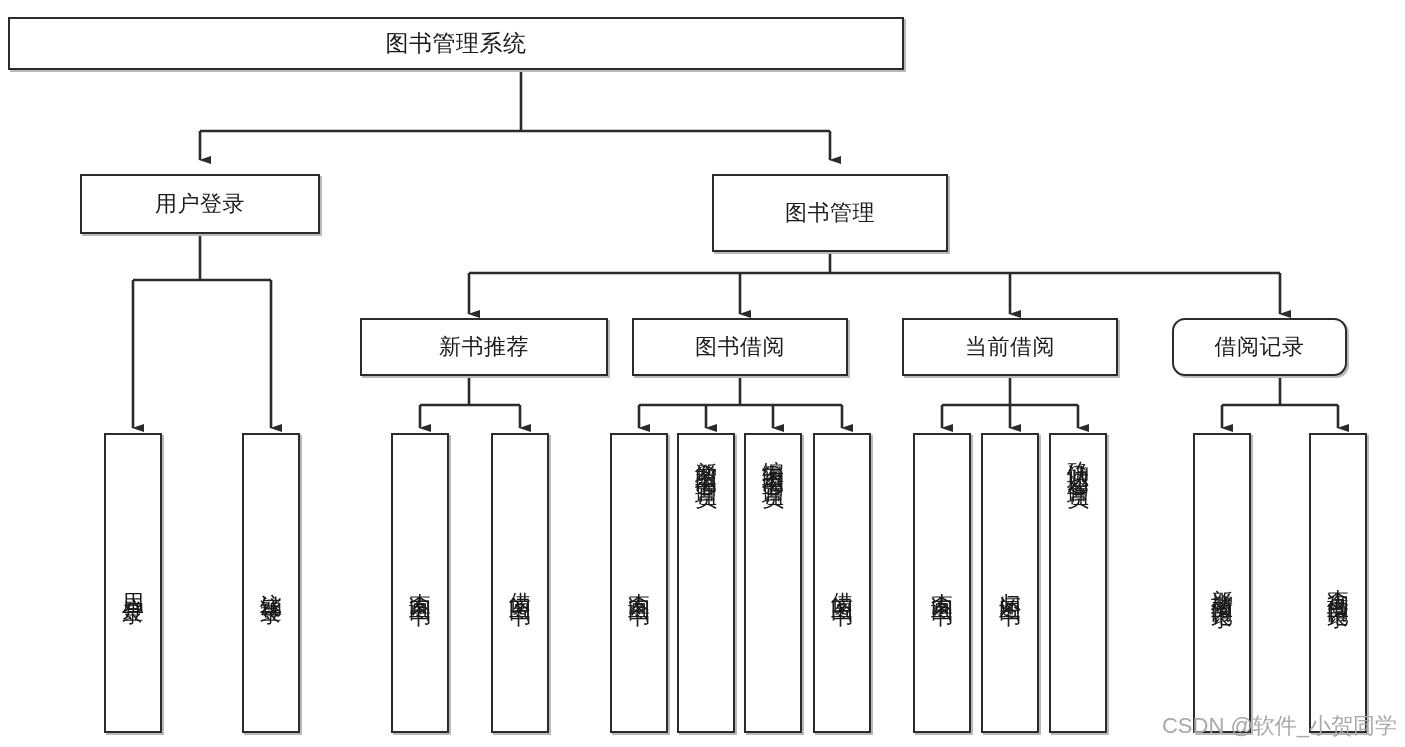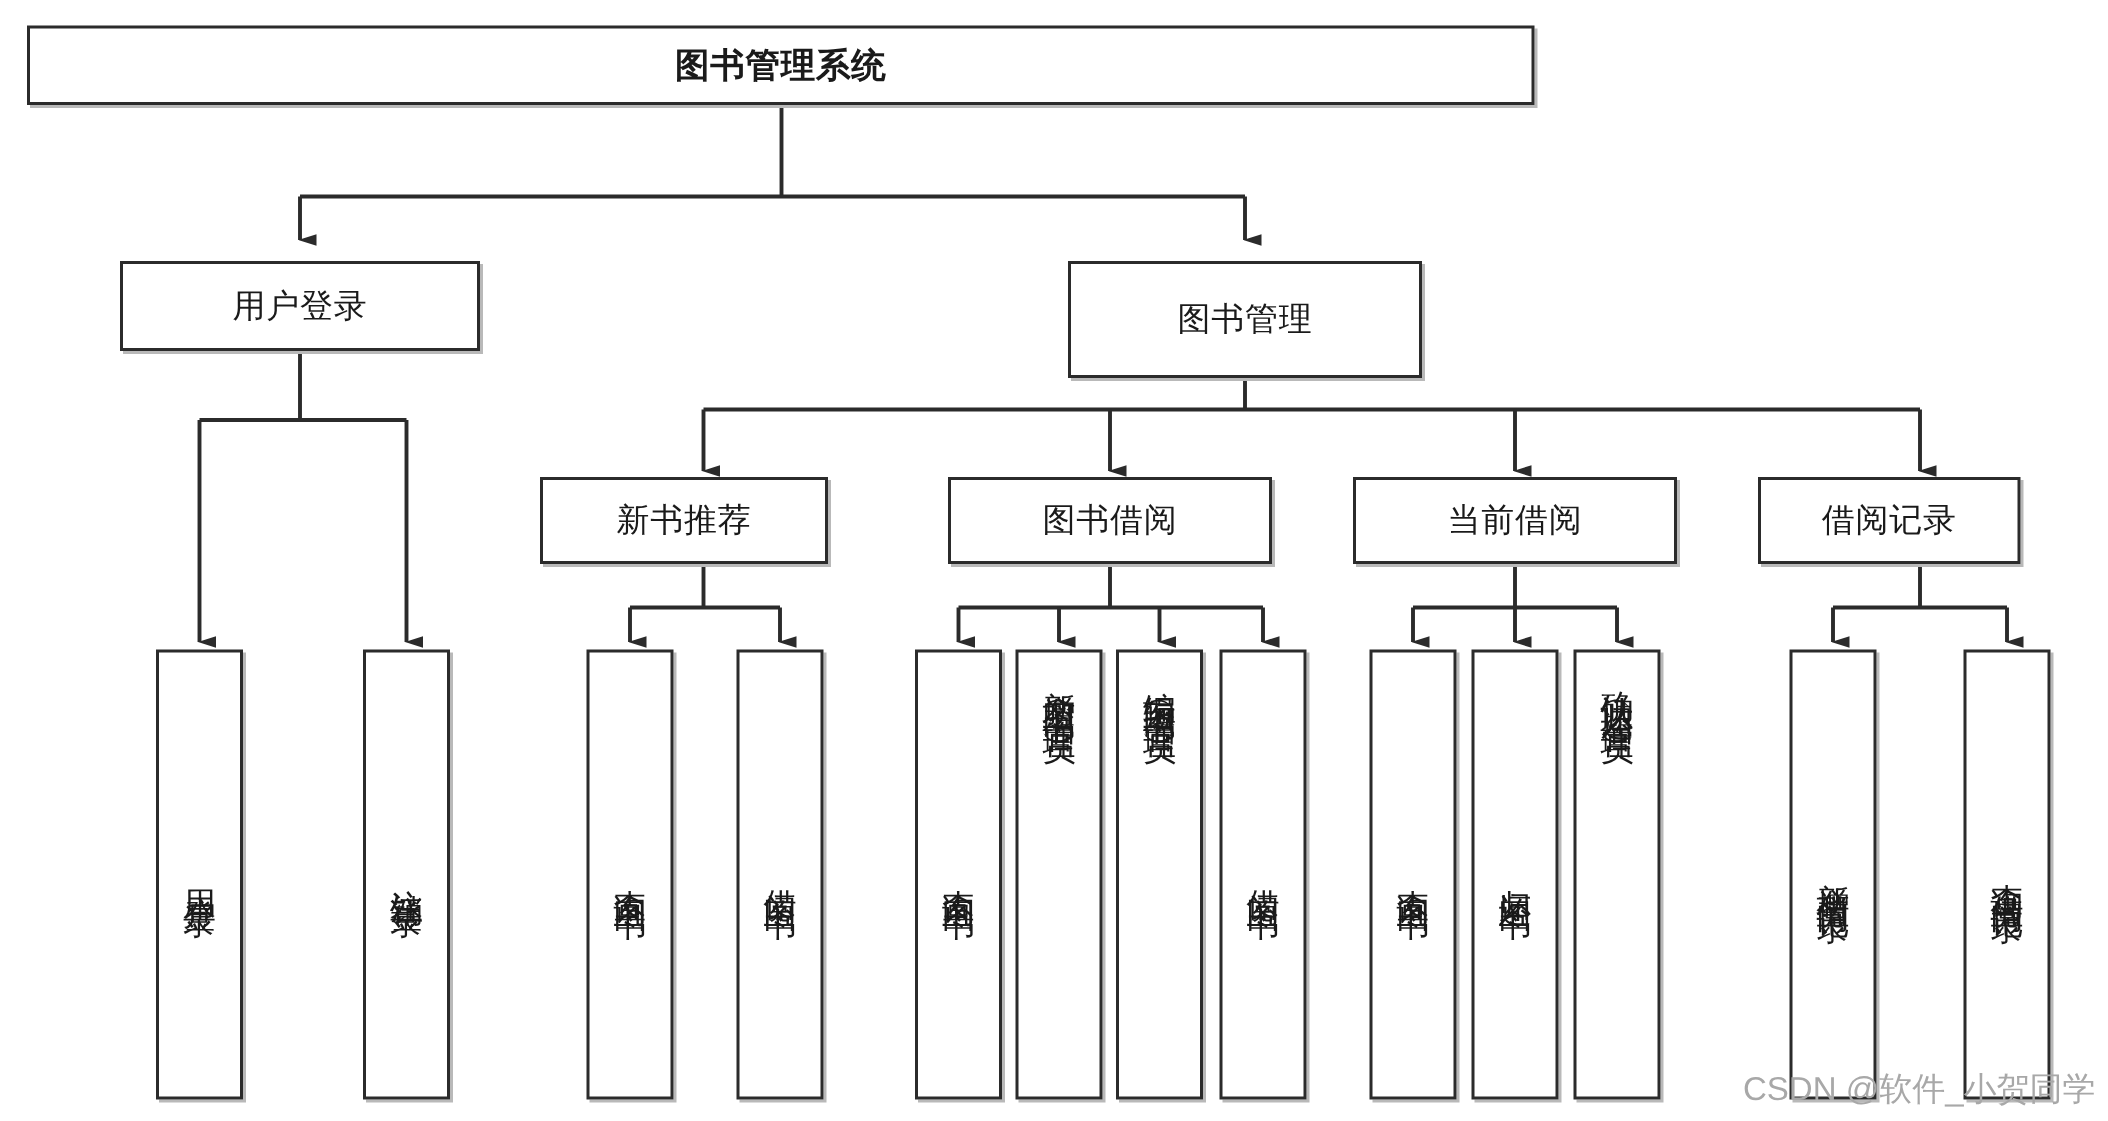--- a/index.html
+++ b/index.html
@@ -130,41 +130,41 @@
       <path d="M1010,405 L1010,428" marker-end="url(#arw)"></path>
       <path d="M1078,405 L1078,428" marker-end="url(#arw)"></path>
 
       <path d="M1280,376 L1280,405"></path>
       <path d="M1222,405 L1338,405"></path>
       <path d="M1222,405 L1222,428" marker-end="url(#arw)"></path>
       <path d="M1338,405 L1338,428" marker-end="url(#arw)"></path>
     </g>
   </svg>
 
-  <div class="node h-node title-node" style="left:18px; top:17px; width:1005px; height:53px;font-weight:bold;">
+  <div class="node h-node title-node" style="left:8px; top:17px; width:896px; height:53px;">
     <span class="lbl">图书管理系统</span>
   </div>
 
   <div class="node h-node" style="left:80px; top:174px; width:240px; height:60px;">
     <span class="lbl">用户登录</span>
   </div>
   <div class="node h-node" style="left:712px; top:174px; width:236px; height:78px;">
     <span class="lbl">图书管理</span>
   </div>
 
-  <div class="node h-node" style="left:360px; top:318px; width:192px; height:58px;">
+  <div class="node h-node" style="left:360px; top:318px; width:248px; height:58px;">
     <span class="lbl">新书推荐</span>
   </div>
   <div class="node h-node" style="left:902px; top:318px; width:216px; height:58px;">
     <span class="lbl">当前借阅</span>
   </div>
   <div class="node h-node" style="left:632px; top:318px; width:216px; height:58px;">
     <span class="lbl">图书借阅</span>
   </div>
-  <div class="node h-node" style="left:1172px; top:318px; width:175px; height:58px;">
+  <div class="node h-node" style="left:1172px; top:318px; width:175px; height:58px;border-radius:13px;">
     <span class="lbl">借阅记录</span>
   </div>
 
   <div class="node v-node centered" style="left:104px; top:433px; width:58px; height:300px;">
     <span class="lbl">用户登录</span>
   </div>
   <div class="node v-node centered" style="left:242px; top:433px; width:58px; height:300px;">
     <span class="lbl">注销登录</span>
   </div>
 

